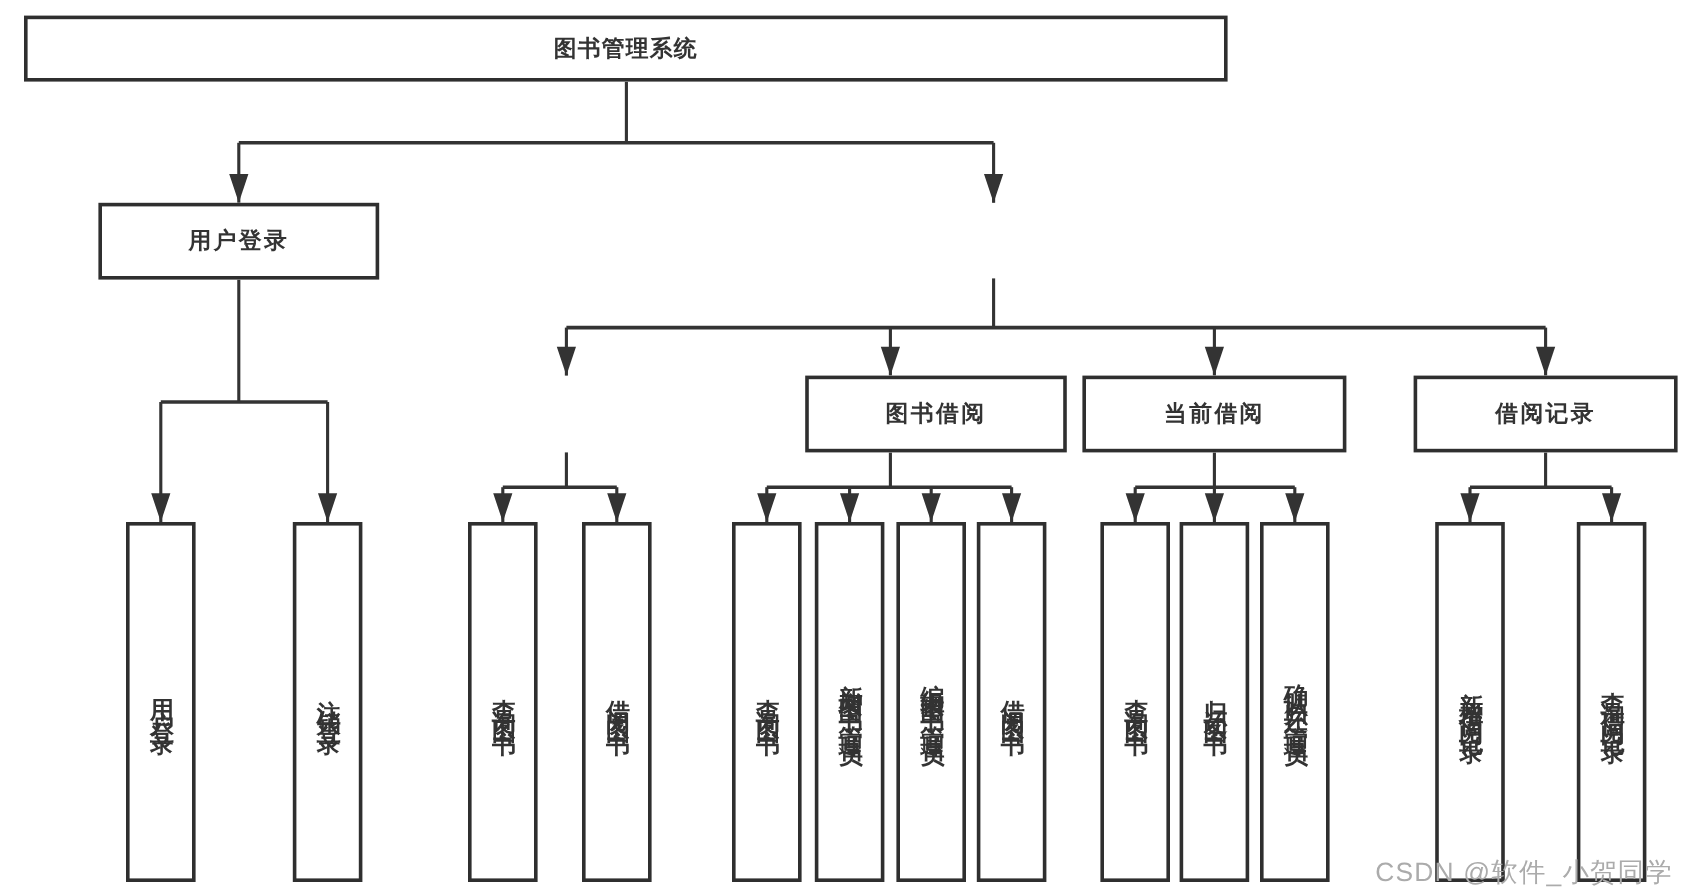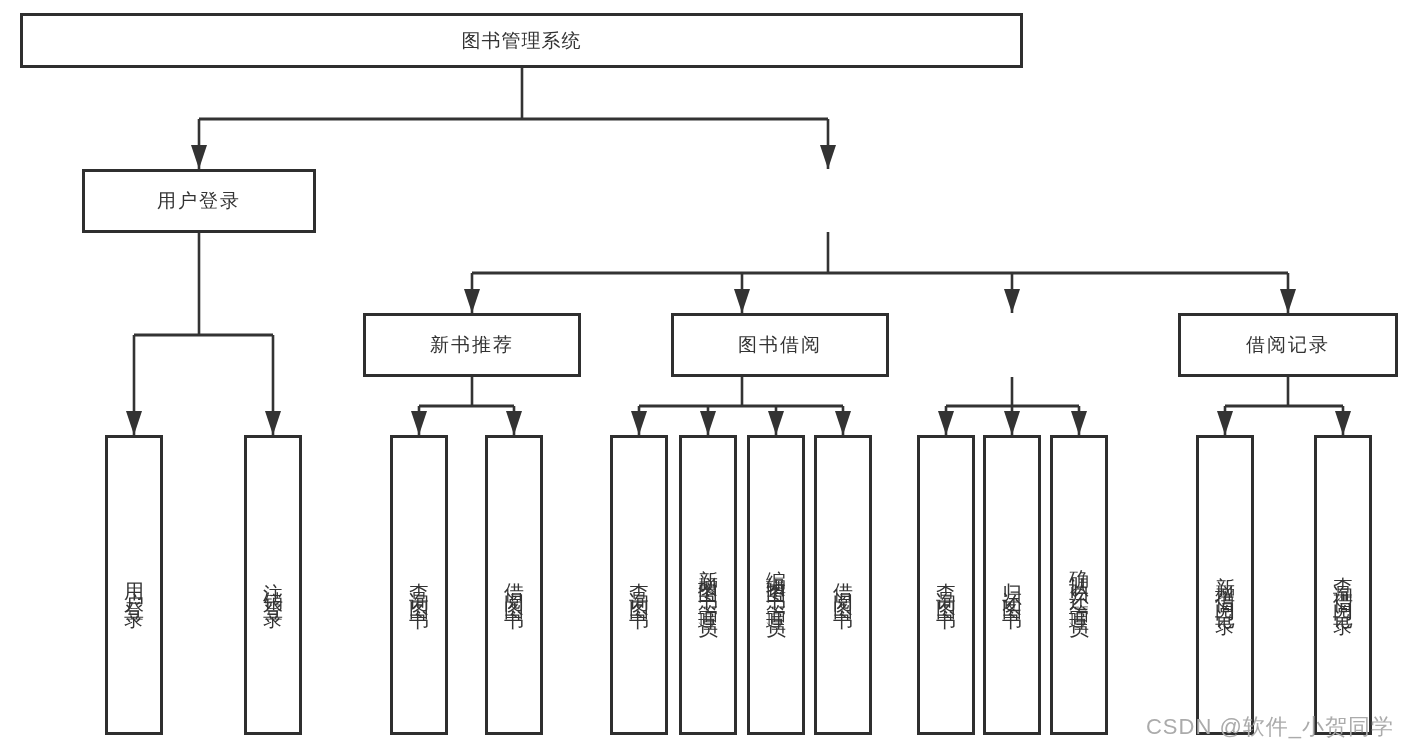--- a/index.html
+++ b/index.html
@@ -22,20 +22,21 @@
   .wires .bar{stroke-width:3;}
   .wires marker path{fill:var(--line);stroke:none;}
   .box{
     position:absolute;
     box-sizing:border-box;
     background:var(--background);
     border:3px solid var(--border);
     display:flex;align-items:center;justify-content:center;
     color:var(--text);
     z-index:2;
+    font-weight:bold;
   }
   .lvl{font-size:19px;letter-spacing:2px;}
   .root{left:20px;top:13px;width:1003px;height:55px;font-size:19px;letter-spacing:1px;}
   .n-user-login{left:82px;top:169px;width:234px;height:64px;}
   .n-book-mgmt{left:712px;top:169px;width:233px;height:63px;}
   .l3{top:313px;height:64px;width:218px;}
   .n-new-book{left:363px;}
   .n-borrowing{left:633px;margin-left:38px;}
   .n-current{left:902px;width:220px;}
   .n-records{left:1178px;width:220px;}
@@ -135,26 +136,26 @@
   </svg>
 
   <div class="box root">
     <span>图书管理系统</span>
   </div>
 
   <div class="box lvl n-user-login">
     <span>用户登录</span>
   </div>
 
-  <div class="box lvl l3 n-new-book">
-    <span>新书推荐</span>
-  </div>
   <div class="box lvl l3 n-borrowing">
     <span>图书借阅</span>
   </div>
+  <div class="box lvl l3 n-current">
+    <span>当前借阅</span>
+  </div>
   <div class="box lvl l3 n-records">
     <span>借阅记录</span>
   </div>
 
   <div class="box leaf lf-a1">
     <span class="vtext">用户登录</span>
   </div>
   <div class="box leaf lf-a2">
     <span class="vtext">注销登录</span>
   </div>

